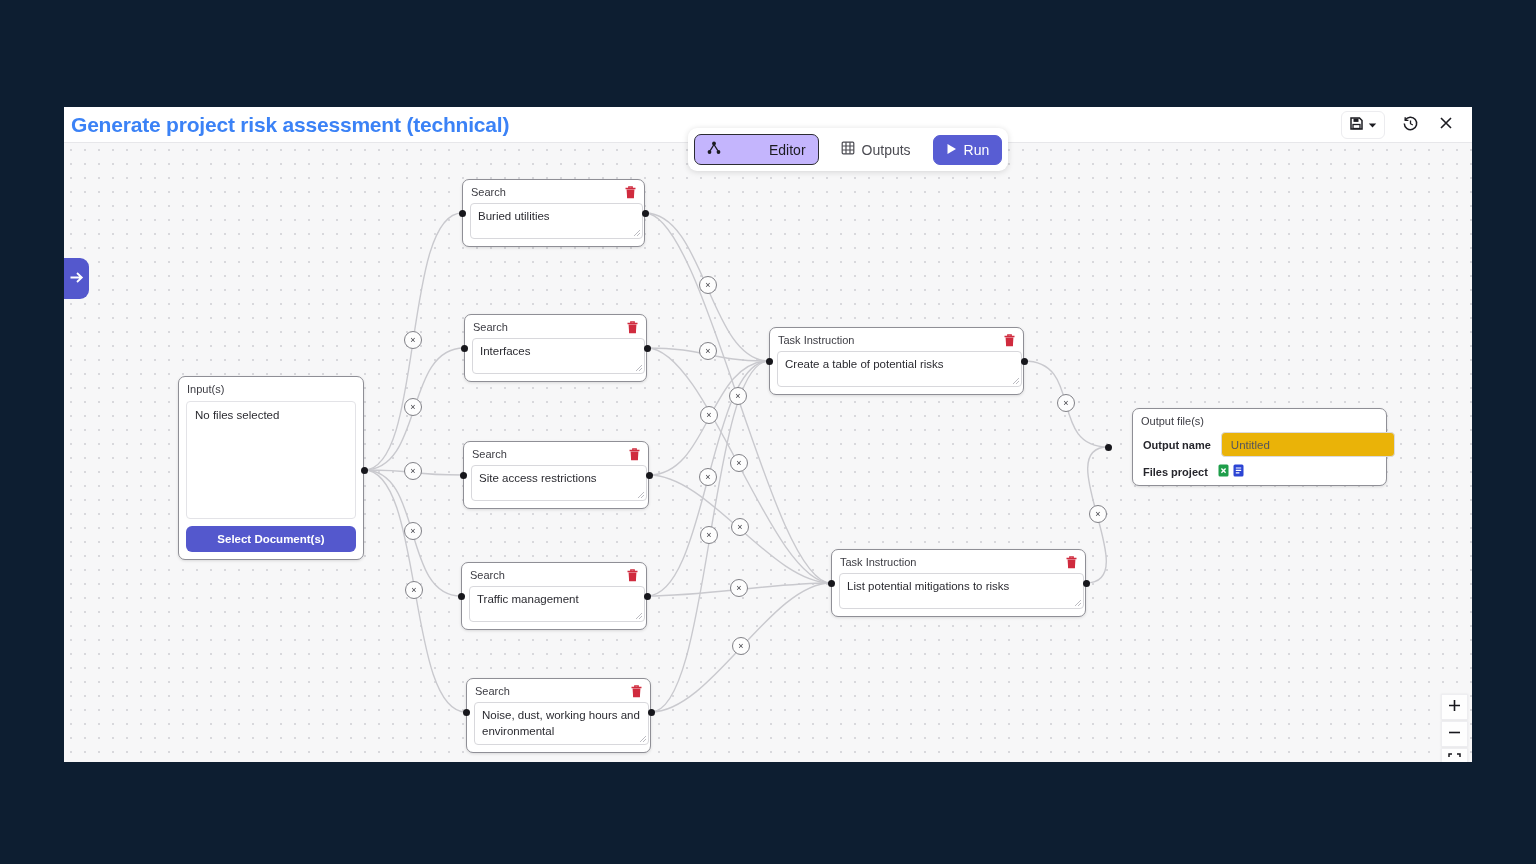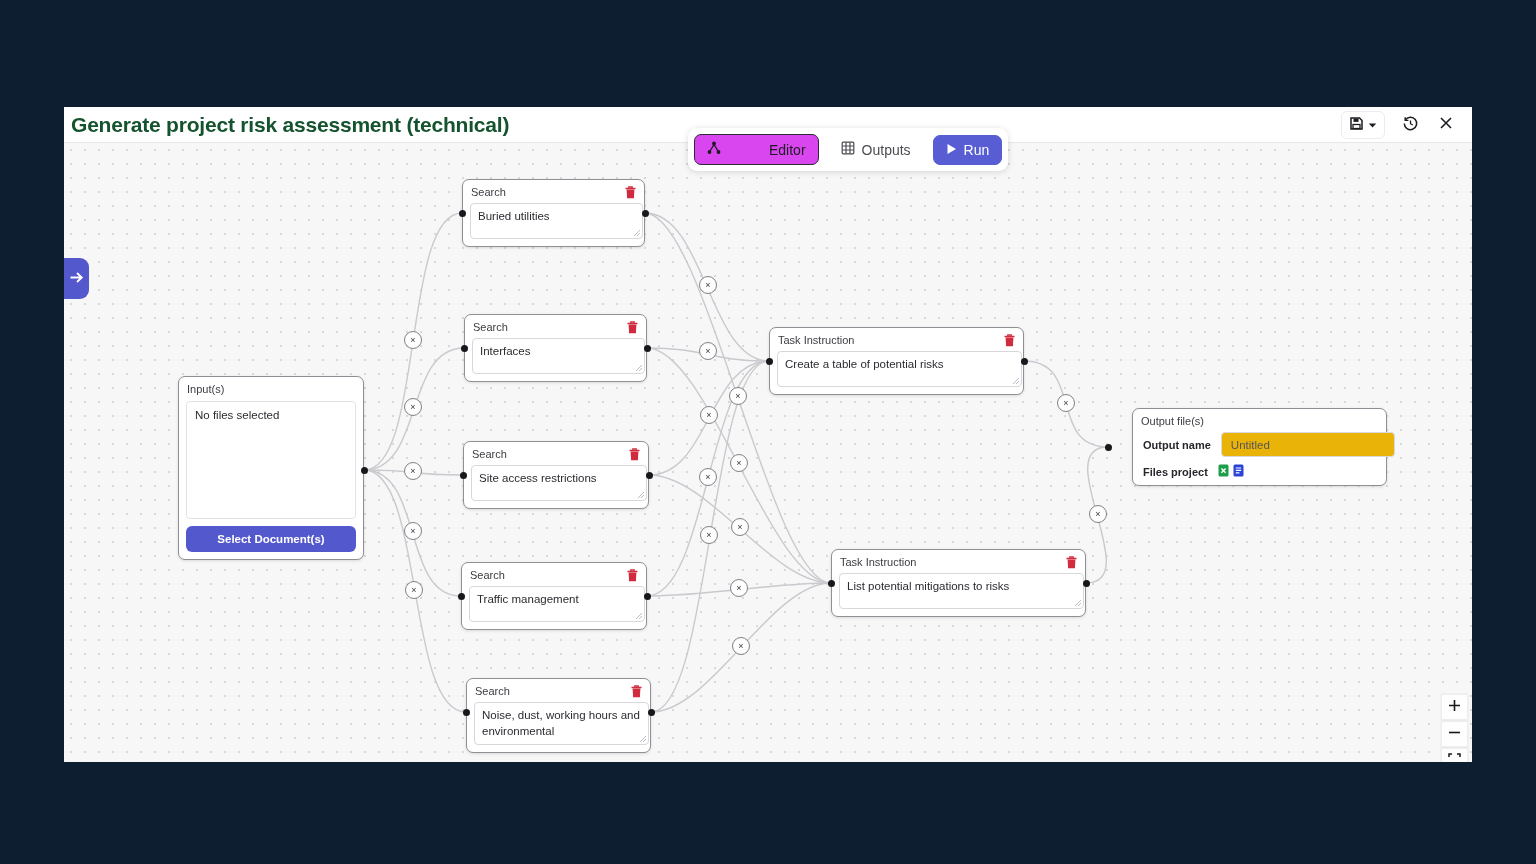--- a/index.html
+++ b/index.html
@@ -13,21 +13,21 @@
   .window {
     position:absolute; left:64px; top:107px; width:1408px; height:655px;
     background:#ffffff; overflow:hidden;
   }
   .titlebar {
     position:absolute; left:0; top:0; right:0; height:36px;
     background:#ffffff; border-bottom:1px solid #e7e7ea;
     display:flex; align-items:center; z-index:30;
   }
   .title {
-    font-size:21px; font-weight:700; color:#14532d; padding-left:7px; letter-spacing:-0.2px;
+    font-size:21px; font-weight:700; color:#3b82f6; padding-left:7px; letter-spacing:-0.2px;
   }
   .titlebar-right {
     margin-left:auto; display:flex; align-items:center; gap:14px; padding-right:16px;
   }
   .icon-btn {
     display:flex; align-items:center; justify-content:center; gap:4px;
     background:transparent; border:none; cursor:pointer; color:#1c1c22; padding:3px;
     border-radius:6px;
   }
   .icon-btn.save { border:1px solid #ececef; padding:4px 7px; }
@@ -45,21 +45,21 @@
     position:absolute; left:624px; top:21px; z-index:40;
     background:#ffffff; border-radius:9px; padding:6px;
     box-shadow:0 1px 6px rgba(0,0,0,.14);
     display:flex; align-items:center; gap:9px;
   }
   .tb-btn {
     display:flex; align-items:center; gap:7px; font-size:14px;
     padding:6px 12px; border-radius:7px; cursor:pointer; border:1px solid transparent;
     color:#4b4b52; background:transparent; font-family:inherit;
   }
-  .tb-btn.active { border-color:#2c2c33; color:#1b1b20; background:#d946ef; font-weight:400;gap:48px; }
+  .tb-btn.active { border-color:#2c2c33; color:#1b1b20; background:#c4b5fd; font-weight:400;gap:48px; }
   .tb-btn.run { background:#585dd3; color:#ffffff; border-color:#585dd3; }
   
   .side-toggle {
     position:absolute; left:0px; top:115px; width:25px; height:41px; z-index:20;
     background:#5458cd; border:none; border-radius:0 9px 9px 0; cursor:pointer;
     display:flex; align-items:center; justify-content:center;
   }
   
   .node {
     position:absolute; background:#ffffff; border:1.5px solid #8f8f96;

